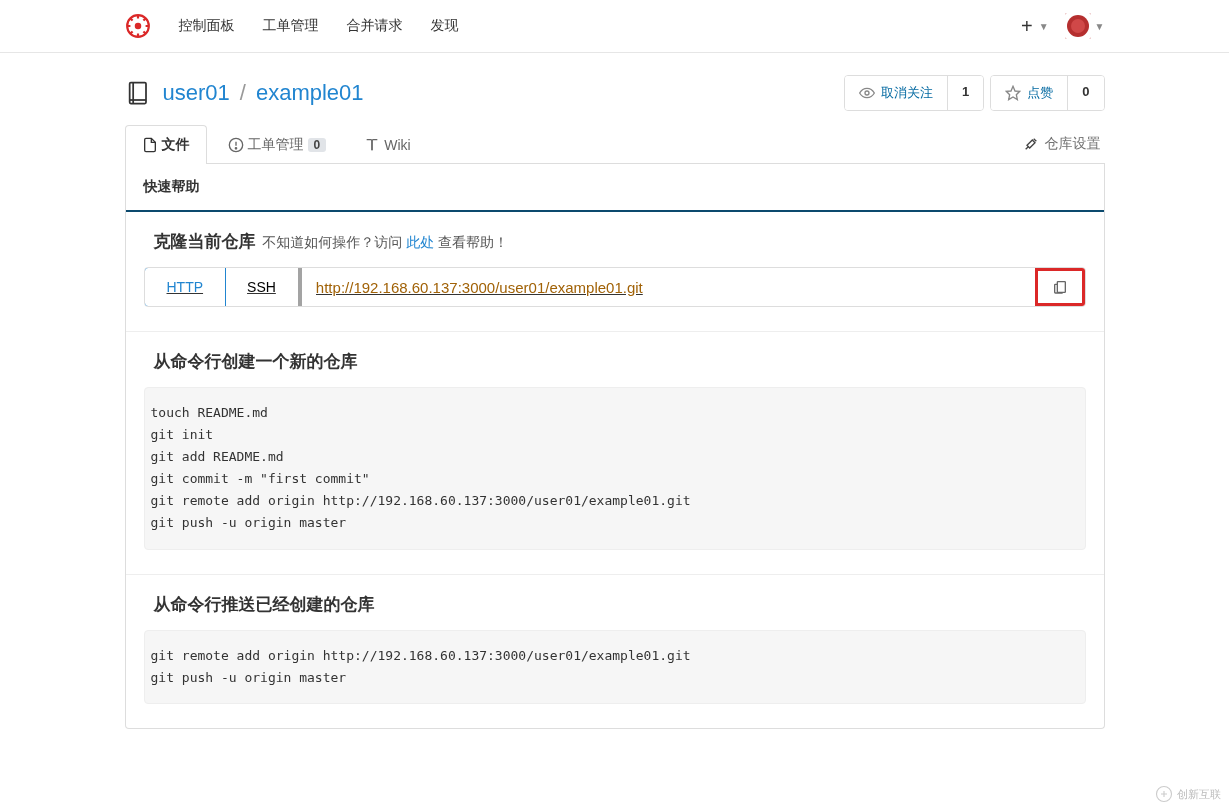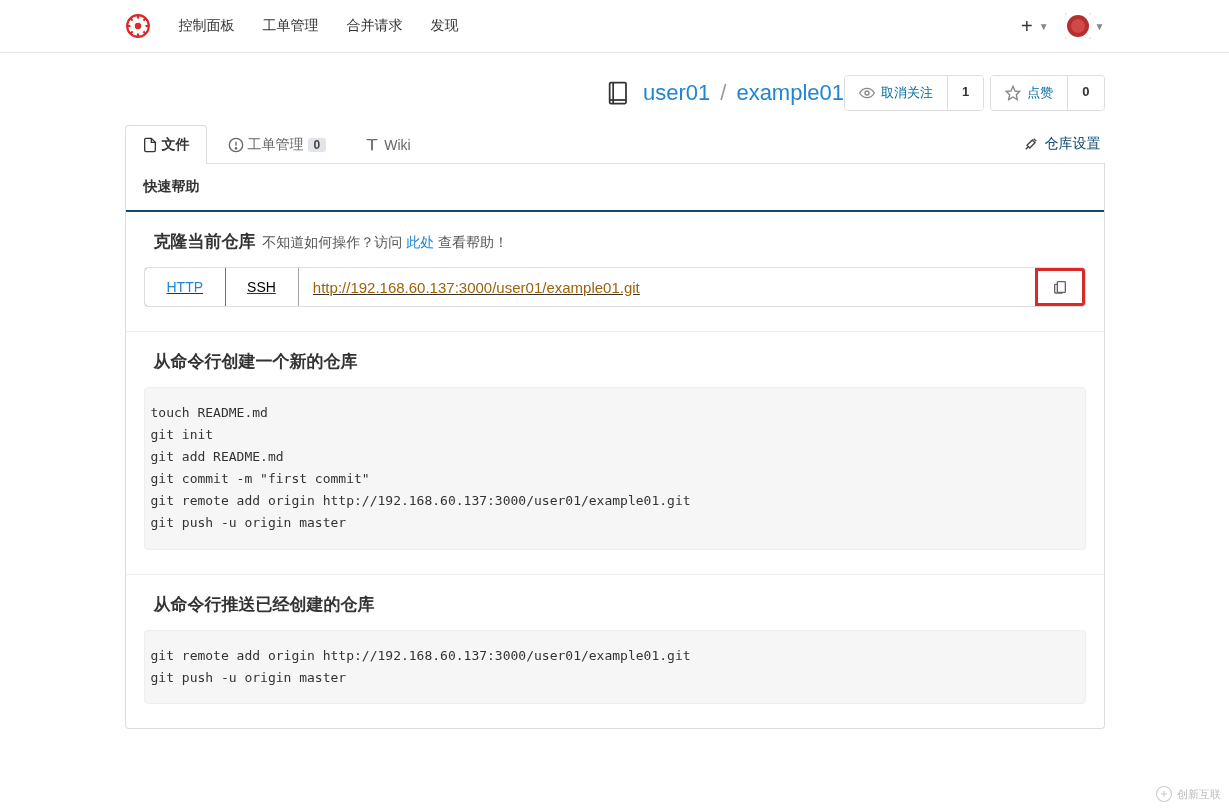--- a/index.html
+++ b/index.html
@@ -11,49 +11,49 @@
 .topbar-left { display: flex; align-items: center; gap: 28px; }
 .logo { width: 26px; height: 26px; display: flex; align-items: center; justify-content: center; }
 .nav-link { color: #333; font-size: 14px; }
 .topbar-right { display: flex; align-items: center; gap: 16px; }
 .plus-menu { display: flex; align-items: center; gap: 6px; color: #333; cursor: pointer; font-size: 20px; }
 .avatar-menu { display: flex; align-items: center; gap: 4px; cursor: pointer; }
 .avatar { width: 26px; height: 26px; background: #b52f2f; border-radius: 2px; }
 
 .container { width: 980px; margin: 0 auto; }
 
-.repo-header { display: flex; justify-content: flex-end; align-items: center; padding: 22px 0 14px; }
+.repo-header { display: flex; justify-content: space-between; align-items: center; padding: 22px 0 14px; }
 .repo-title { display: flex; align-items: center; gap: 10px; font-size: 22px; font-weight: 400; }
 .repo-title a { color: #2185d0; }
 .repo-title .sep { color: #999; }
 .repo-icon { width: 28px; height: 28px; stroke: #333; }
 
 .action-buttons { display: flex; gap: 6px; }
 .action-group { display: flex; border: 1px solid #ddd; border-radius: 4px; overflow: hidden; }
 .action-btn { background: #fff; border: none; padding: 8px 14px; display: flex; align-items: center; gap: 6px; color: #0369a1; font-size: 13px; cursor: pointer; }
 .action-count { background: #fff; border-left: 1px solid #ddd; padding: 8px 14px; font-weight: 600; color: #333; font-size: 13px; }
 
 .tabs { display: flex; border-bottom: 1px solid #ddd; align-items: flex-end; justify-content: space-between; }
 .tabs-left { display: flex; gap: 4px; }
 .tab { padding: 10px 16px; display: flex; align-items: center; gap: 4px; color: #666; cursor: pointer; border: 1px solid transparent; border-bottom: none; border-radius: 4px 4px 0 0; margin-bottom: -1px; }
 .tab.active { border-color: #ddd; background: #fff; color: #333; font-weight: 600; }
 .tab .badge { background: #e1e4e8; color: #444; border-radius: 3px; padding: 0 6px; font-size: 12px; font-weight: 600; }
-.tabs-right { padding: 10px 4px; display: flex; align-items: center; gap: 6px; color: #0c4a6e; cursor: pointer; }
+.tabs-right { padding: 10px 4px; display: flex; align-items: center; gap: 6px; color: #737373; cursor: pointer; }
 
 .panel { border: 1px solid #ddd; border-top: none; border-radius: 0 0 4px 4px; margin-bottom: 24px; }
 .quick-help { padding: 14px 18px; border-bottom: 2px solid #0c4a6e; font-weight: 600; }
 
 .section { padding: 18px 18px 24px; border-bottom: 1px solid #eee; }
 .section:last-child { border-bottom: none; }
 .section-title { font-size: 17px; font-weight: 700; margin-bottom: 14px; margin-left: 10px; }
 .section-title .hint { font-size: 14px; font-weight: 400; color: #555; margin-left: 2px; }
 .section-title .hint a { color: #2185d0; }
 
 .clone-row { display: flex; border: 1px solid #ddd; border-radius: 4px; overflow: hidden; text-decoration: underline; }
-.clone-row button.proto { border: none; background: #fff; padding: 10px 22px; border-right: 1px solid #a3a3a3; cursor: pointer; font-size: 14px; }
+.clone-row button.proto { border: none; background: #fff; padding: 10px 22px; border-right: 4px solid #a3a3a3; cursor: pointer; font-size: 14px; }
 .clone-row button.proto.active { color: #2185d0; border: 1px solid #2185d0; margin: -1px; border-radius: 4px 0 0 4px; position: relative; z-index: 1; }
 .clone-url { flex: 1; border: none; padding: 0 14px; font-size: 15px; color: #a16207; outline: none; }
 .copy-btn { border: 3px solid #db2828; background: #fff; padding: 8px 14px; cursor: pointer; display: flex; align-items: center; }
 
 .code-block { background: #f6f6f6; border: 1px solid #eee; border-radius: 4px; padding: 14px 6px; font-family: Consolas, Monaco, monospace; font-size: 13px; line-height: 1.7; white-space: pre; color: #333; overflow: auto; }
 
 .watermark { position: fixed; bottom: 6px; right: 8px; font-size: 11px; color: #bbb; display: flex; align-items: center; gap: 4px; text-align: right; }
 .caret-down { font-size: 10px; color: #888; }
 .icon-svg { width: 16px; height: 16px; flex-shrink: 0; }
 </style>

